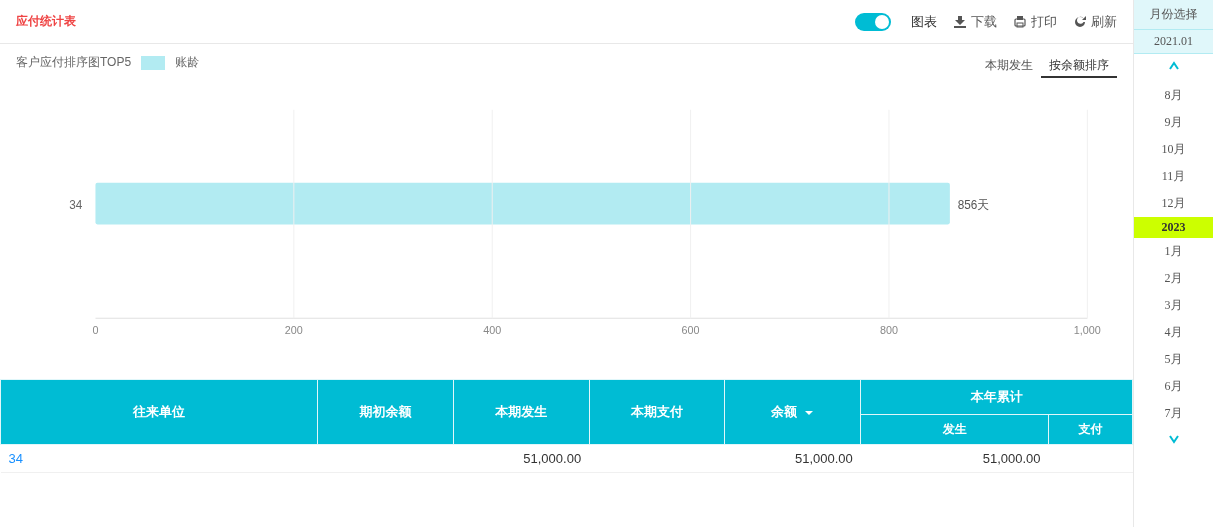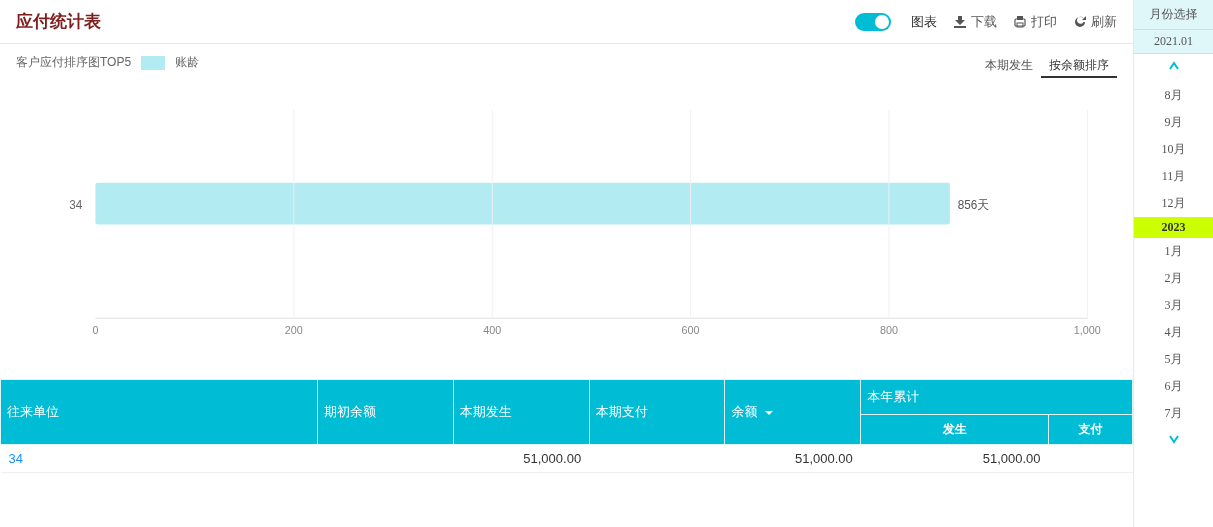--- a/index.html
+++ b/index.html
@@ -4,21 +4,21 @@
   <style>
     * { margin: 0; padding: 0; box-sizing: border-box; }
     body { font-family: 'Microsoft YaHei', Arial, sans-serif; font-size: 13px; background: #f0f0f0; color: #333; width: 1213px; height: 527px; overflow: hidden; }
 
     .main-container { display: flex; width: 1213px; height: 527px; background: #fff; }
 
     .content-area { flex: 1; display: flex; flex-direction: column; overflow: hidden; }
 
     
     .header { display: flex; align-items: center; justify-content: space-between; padding: 8px 16px; background: #fff; border-bottom: 1px solid #e8e8e8; height: 44px; }
-    .header-title { font-size: 17px; font-weight: bold; color: #7f1d1d; }
+    .header-title { font-size: 12px; font-weight: bold; color: #ef4444; }
     .header-actions { display: flex; align-items: center; gap: 16px; }
     .toggle-switch { display: flex; align-items: center; gap: 20px; }
     .toggle-track { width: 36px; height: 18px; background: #00bcd4; border-radius: 9px; position: relative; cursor: pointer; }
     .toggle-thumb { width: 14px; height: 14px; background: #fff; border-radius: 50%; position: absolute; top: 2px; right: 2px; }
     .action-btn { display: flex; align-items: center; gap: 4px; color: #555; cursor: pointer; font-size: 13px; }
 
     
     .chart-section { background: #fff; padding: 10px 16px; flex-shrink: 0; }
     .chart-legend { display: flex; align-items: center; gap: 10px; margin-bottom: 8px; font-size: 12px; color: #666; }
     .legend-box { width: 24px; height: 14px; background: #b2ebf2; border: 1px solid #b2ebf2; }
@@ -26,21 +26,21 @@
     .chart-legend-row { display: flex; align-items: center; justify-content: space-between; }
     .sort-btn { font-size: 12px; color: #555; cursor: pointer; padding: 2px 8px; border-bottom: 2px solid transparent; }
     .sort-btn.active { color: #333; border-bottom: 2px solid #333; text-align: right; }
 
     .chart-container { position: relative; height: 290px; background: #fff; padding: 10px 10px 30px 50px; }
     .chart-svg { width: 100%; height: 100%; }
 
     
     .table-section { flex: 1; overflow: auto; }
     table { width: 100%; border-collapse: collapse; }
-    .table-header-row th { background: #00bcd4; color: #fff; text-align: left; padding: 8px 6px; font-size: 13px; font-weight: normal; border: 1px solid #e0f7fa; }
+    .table-header-row th { background: #00bcd4; color: #fff; text-align: center; padding: 8px 6px; font-size: 13px; font-weight: bold; border: 1px solid #e0f7fa; }
     .table-sub-header th { background: #00bcd4; color: #fff; text-align: center; padding: 6px 4px; font-size: 12px; border: 1px solid #e0f7fa; }
     .table-data-row td { background: #fff; text-align: right; padding: 6px 8px; font-size: 13px; border: none; border-bottom: 1px solid #f0f0f0; }
     .table-data-row td:first-child { text-align: left; }
     .table-data-row td a { color: #1890ff; text-decoration: none; }
 
     
     .sidebar { width: 80px; background: #fff; border-left: 1px solid #e8e8e8; display: flex; flex-direction: column; overflow: hidden; font-family: Liberation Serif, serif; }
     .sidebar-header { background: #e0f7fa; text-align: center; padding: 6px 4px; font-size: 12px; color: #555; border-bottom: 1px solid #b2ebf2; }
     .sidebar-year { text-align: center; padding: 4px 2px; font-size: 12px; color: #555; background: #e0f7fa; border-bottom: 1px solid #b2ebf2; }
     .sidebar-nav-btn { text-align: center; padding: 4px; cursor: pointer; color: #00bcd4; font-size: 16px; }

